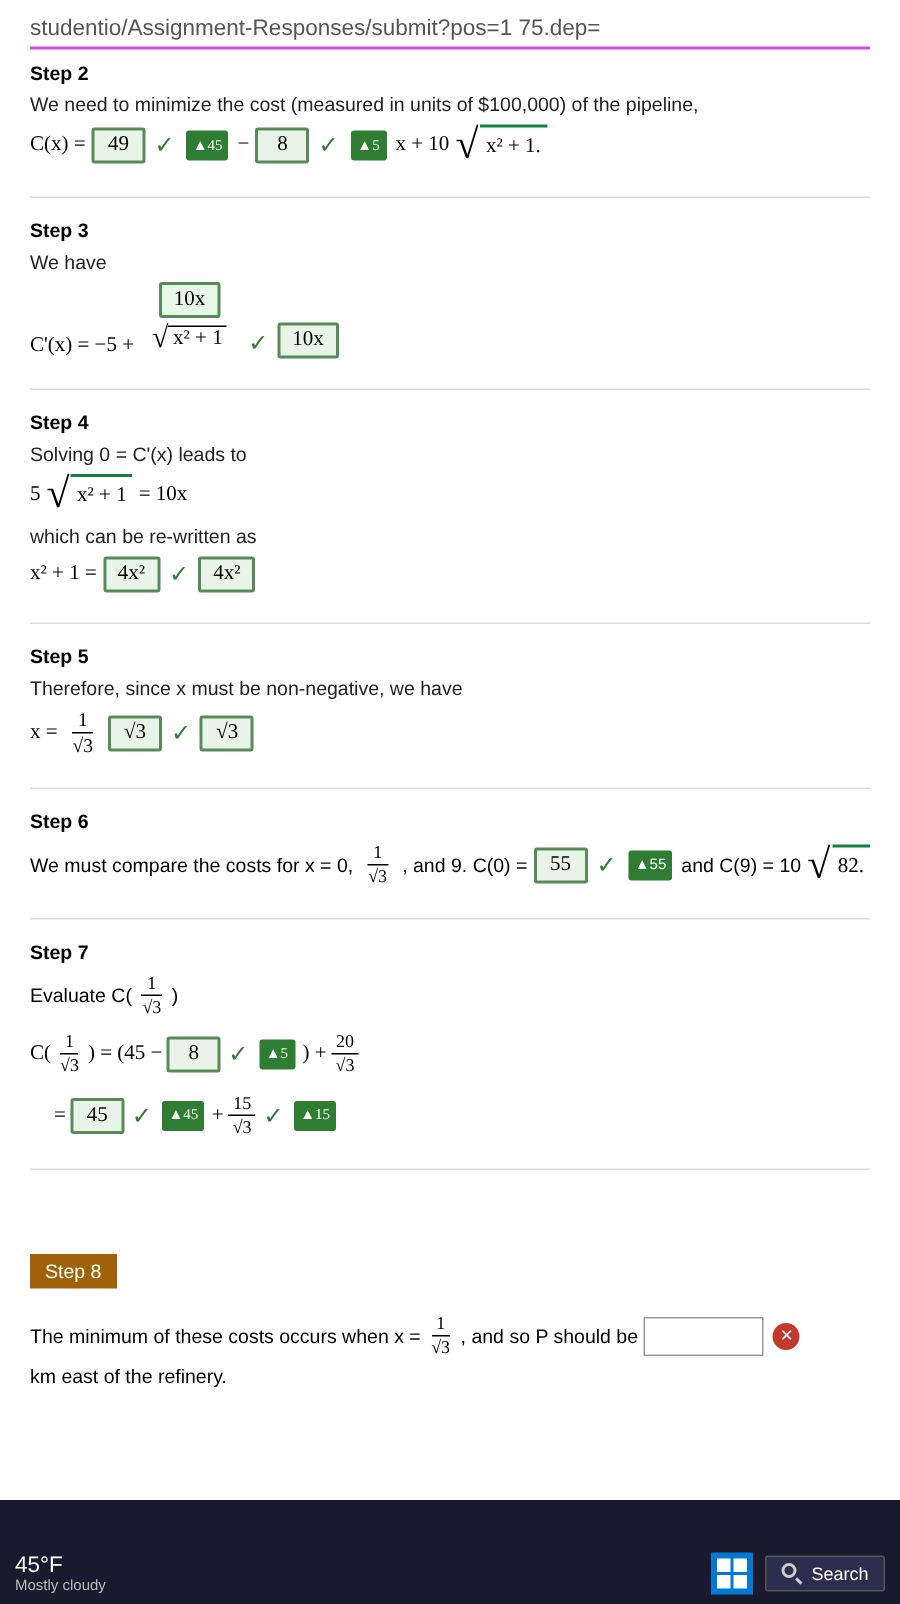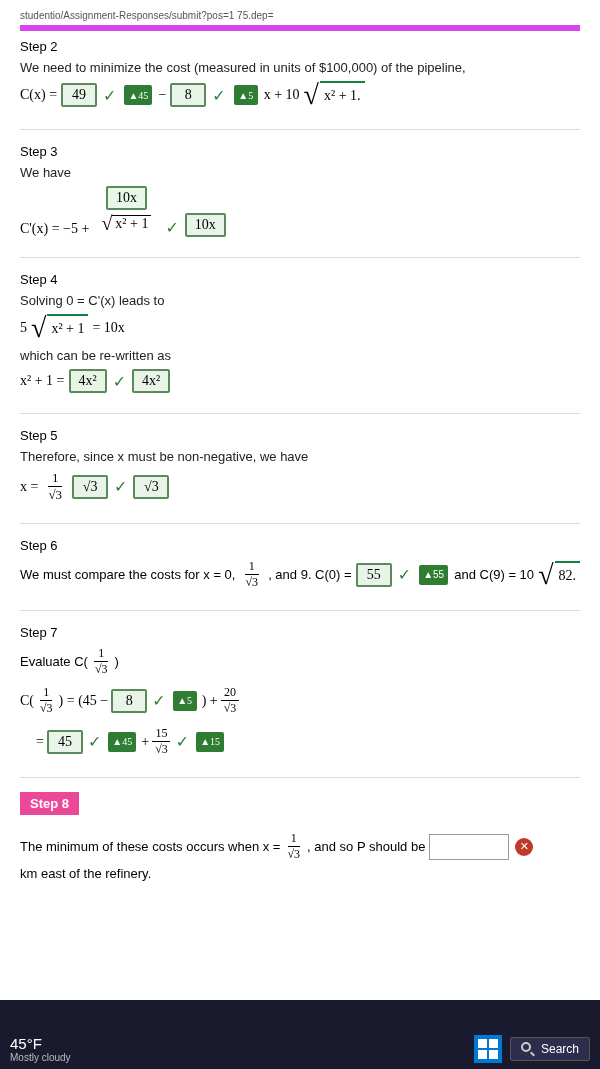--- a/index.html
+++ b/index.html
@@ -14,35 +14,35 @@
     .main-content {
       background: #ffffff;
       width: 600px;
       min-height: 1000px;
       padding: 10px 20px 20px 20px;
       font-size: 13px;
       color: #000;
     }
 
     .top-bar {
-      font-size: 10px;
+      font-size: 15px;
       color: #555;
       margin-bottom: 8px;
       padding-bottom: 4px;
-      border-bottom: 6px solid #d946ef;
+      border-bottom: 2px solid #d946ef;
     }
 
     .step-section {
       margin-bottom: 14px;
       padding-bottom: 14px;
       border-bottom: 1px solid #ddd;
     }
 
     .step-title {
-      font-weight: normal;
+      font-weight: bold;
       font-size: 13px;
       margin-bottom: 6px;
       color: #000;
     }
 
     .step-text {
       font-size: 13px;
       margin-bottom: 6px;
       color: #222;
     }
@@ -108,27 +108,28 @@
       color: white;
       width: 18px;
       height: 18px;
       border-radius: 50%;
       font-size: 11px;
       margin: 0 2px;
       vertical-align: middle;
     }
 
     .step8-banner {
-      background: #ec4899;
-      color: white;
-      font-weight: bold;
+      background: #a16207;
+      color: white;
+      font-weight: normal;
       font-size: 13px;
       padding: 4px 10px;
       margin-bottom: 8px;
       display: inline-block;
+      margin-top: 42px;
     }
 
     .taskbar {
       position: fixed;
       bottom: 0;
       left: 0;
       width: 600px;
       height: 40px;
       background: #1a1a2e;
       display: flex;

